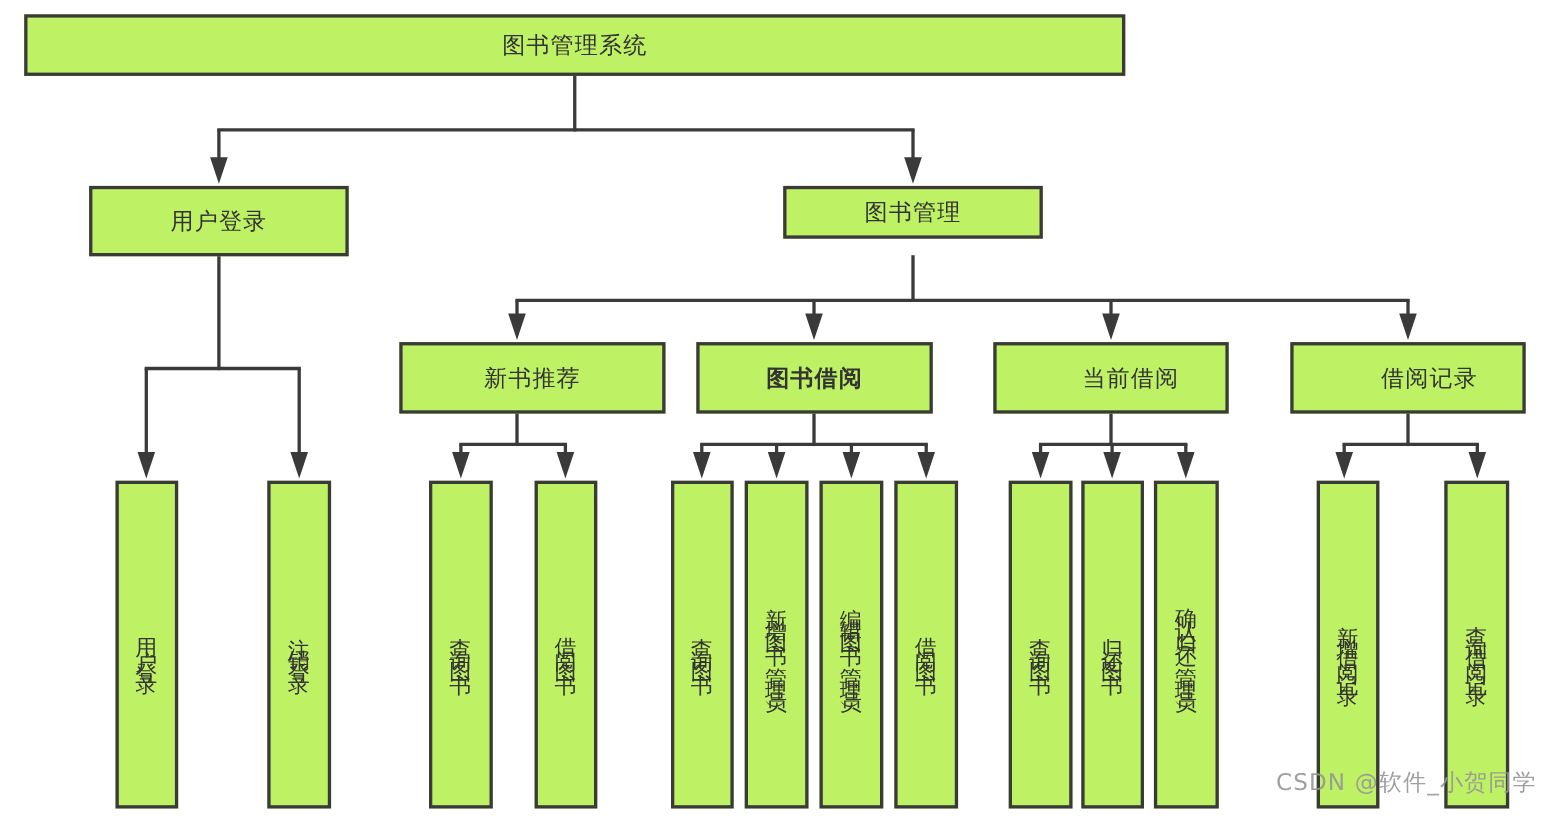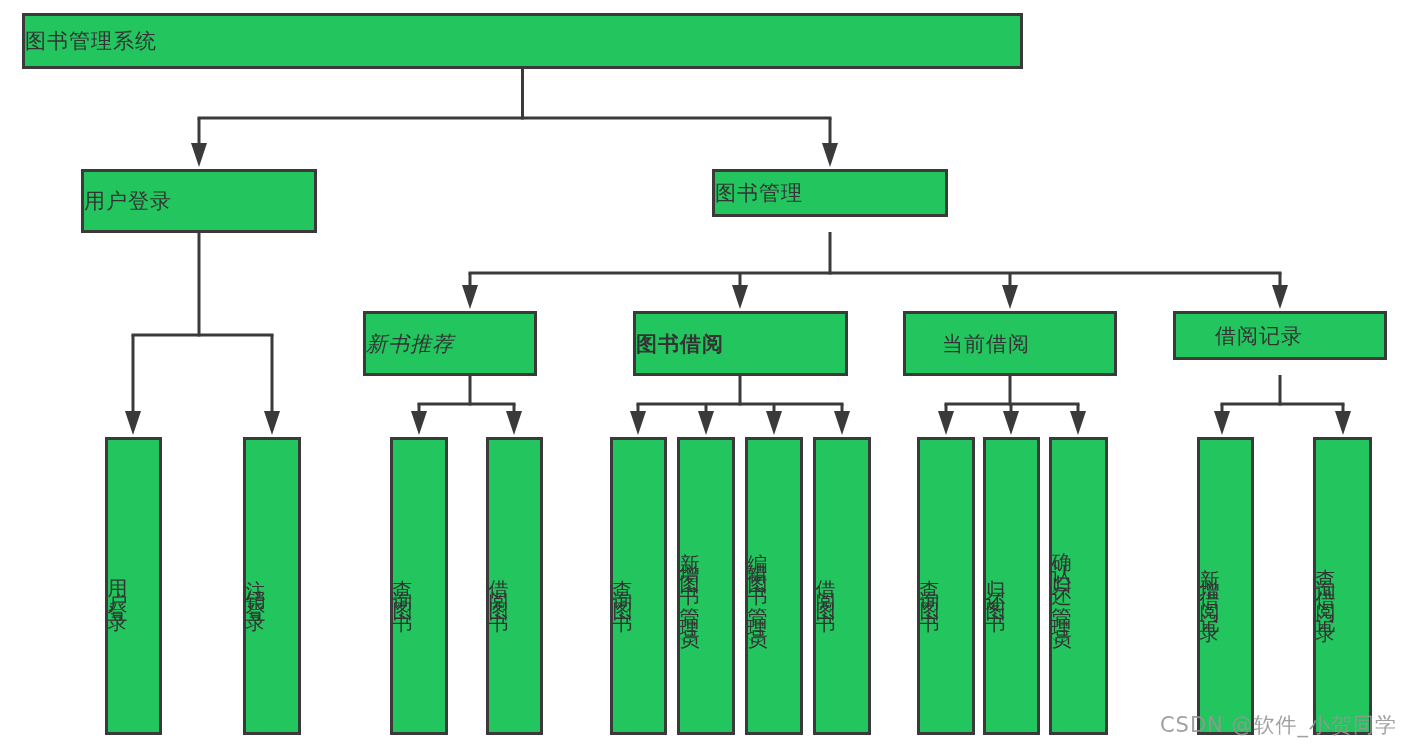--- a/index.html
+++ b/index.html
@@ -19,45 +19,45 @@
     position: absolute;
     left: 0;
     top: 0;
     width: 1405px;
     height: 747px;
     pointer-events: none;
   }
   .node {
     position: absolute;
     box-sizing: border-box;
-    background: #22c55e;
+    background: #bef264;
     border: 3px solid #3a3a3a;
     display: flex;
     align-items: center;
-    justify-content: flex-start;
+    justify-content: center;
     color: #333333;
     z-index: 2;
   }
   .hbox {
     font-size: 21px;
     letter-spacing: 1px;
   }
   .vbox {
     font-size: 20px;
   }
   .vbox .vtext {
     writing-mode: vertical-rl;
     letter-spacing: 11px;
     line-height: 1;
     white-space: nowrap;
   }
   .watermark {
     position: absolute;
     right: 8px;
-    bottom: 8px;
+    bottom: 22px;
     font-size: 21px;
     color: rgba(150, 150, 150, 0.9);
     letter-spacing: 1px;
     z-index: 10;
     white-space: nowrap;
   }
 </style>
 </head>
 <body>
 
@@ -134,30 +134,30 @@
     <span>图书管理系统</span>
   </div>
 
   <div class="node hbox" style="left:81px; top:169px; width:236px; height:64px;">
     <span>用户登录</span>
   </div>
   <div class="node hbox" style="left:712px; top:169px; width:236px; height:48px;">
     <span>图书管理</span>
   </div>
 
-  <div class="node hbox" style="left:363px; top:311px; width:174px; height:65px;font-style:italic;">
+  <div class="node hbox" style="left:363px; top:311px; width:242px; height:65px;">
     <span>新书推荐</span>
   </div>
   <div class="node hbox" style="left:633px; top:311px; width:215px; height:65px;font-weight:bold;">
     <span>图书借阅</span>
   </div>
   <div class="node hbox" style="left:903px; top:311px; width:214px; height:65px;padding-left:36px;">
     <span>当前借阅</span>
   </div>
-  <div class="node hbox" style="left:1173px; top:311px; width:214px; height:49px;padding-left:39px;">
+  <div class="node hbox" style="left:1173px; top:311px; width:214px; height:65px;padding-left:39px;">
     <span>借阅记录</span>
   </div>
 
   <div class="node vbox" style="left:105px; top:437px; width:57px; height:298px;">
     <span class="vtext">用户登录</span>
   </div>
   <div class="node vbox" style="left:243px; top:437px; width:58px; height:298px;">
     <span class="vtext">注销登录</span>
   </div>
 

